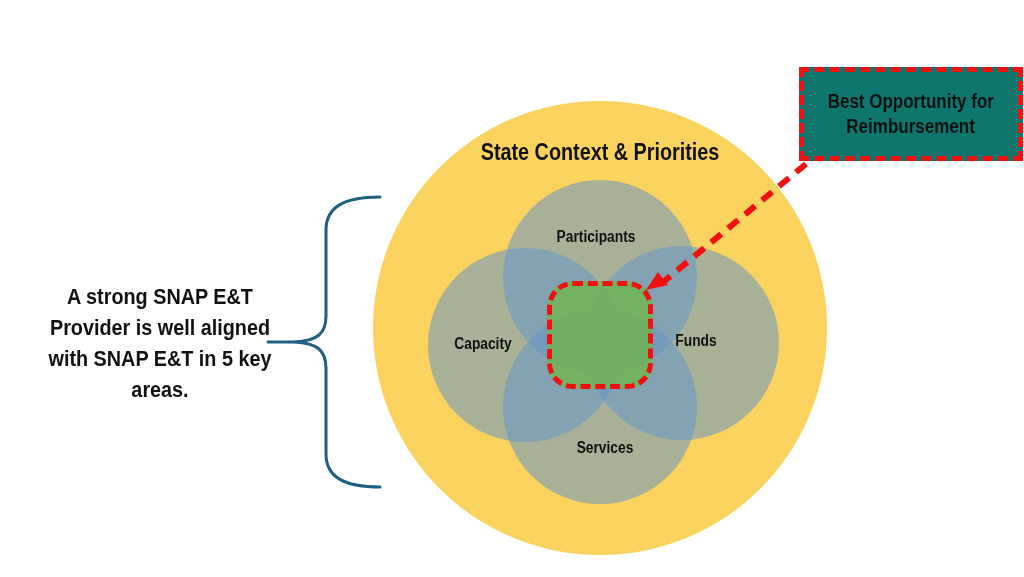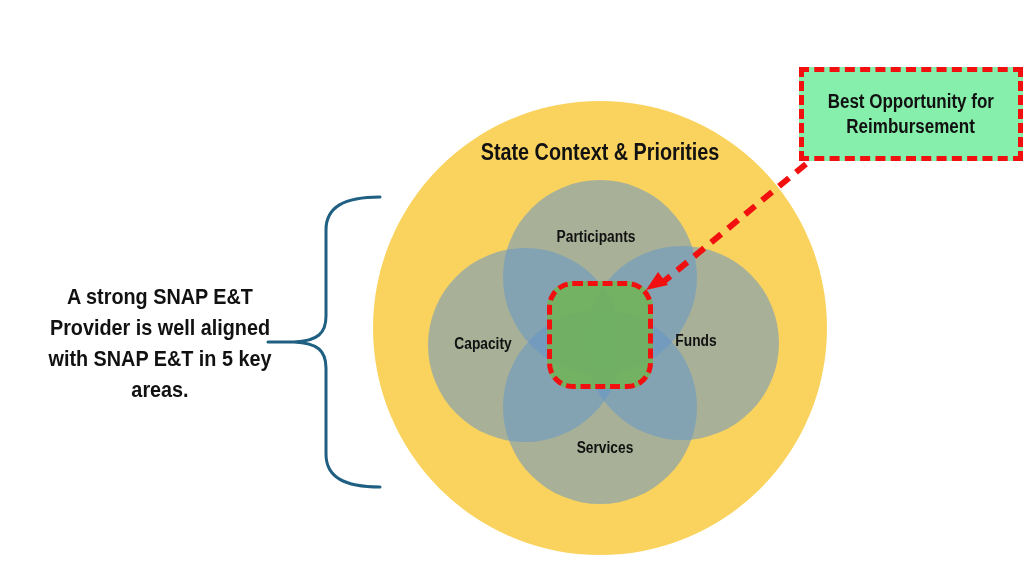--- a/index.html
+++ b/index.html
@@ -53,21 +53,21 @@
   .left-annotation {
     left:18px; top:281px; width:284px;
     font-weight:bold; color:#111111;
     font-size:22px; line-height:31px;
     text-align:center;
     transform:scaleX(0.9);
   }
   .callout-box {
     left:799px; top:67px; width:224px; height:94px;
     box-sizing:border-box;
-    background:#86efac;
+    background:#0f766e;
     border:5px dashed #F20F0F;
     display:flex; flex-direction:column;
     align-items:center; justify-content:center;
   }
   .callout-line {
     font-weight:bold; color:#111111;
     font-size:20px; line-height:25px;
     white-space:nowrap;
     transform:scaleX(0.85);
   }

